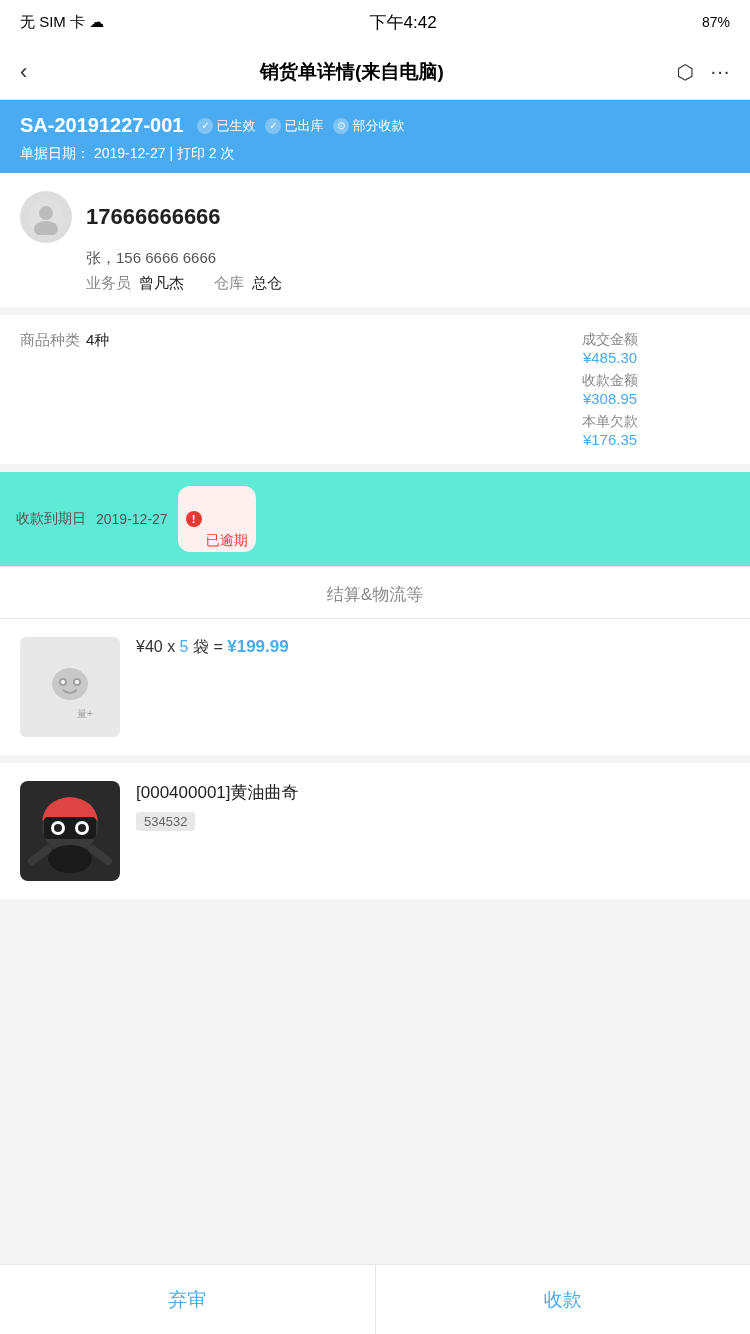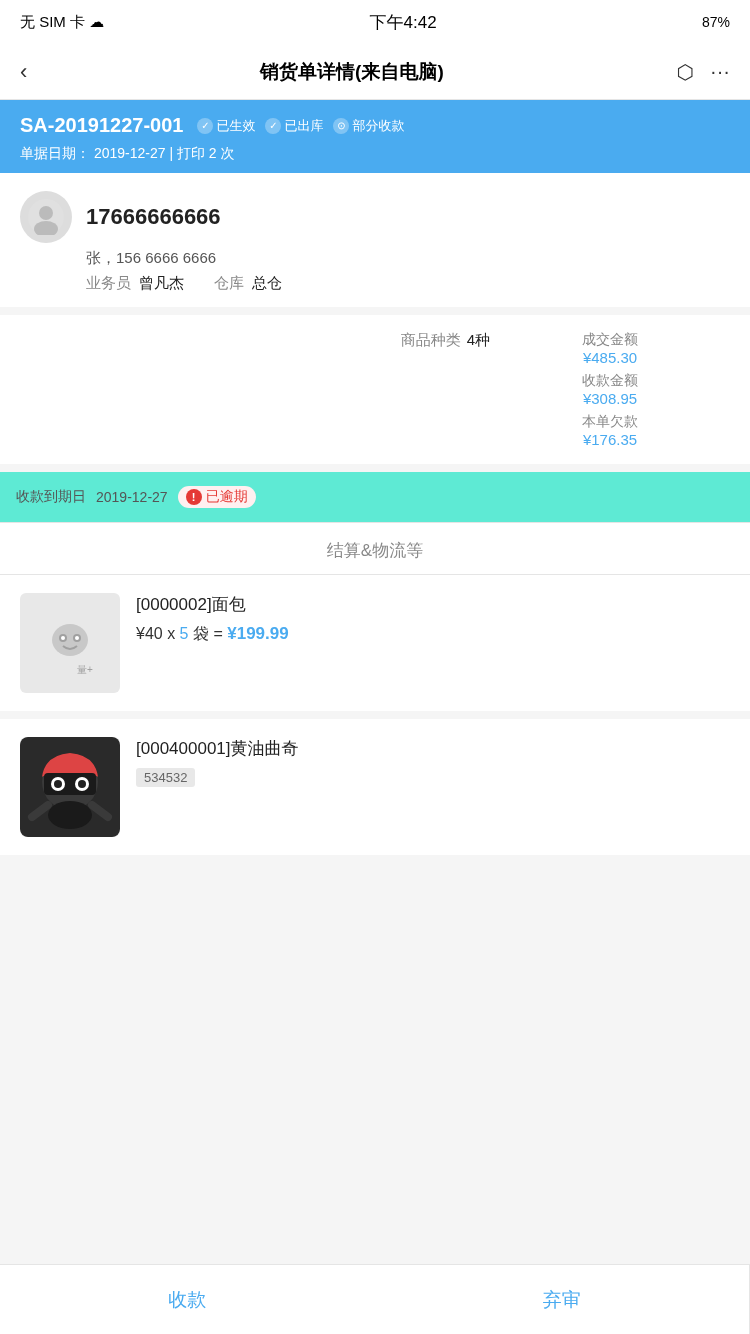--- a/index.html
+++ b/index.html
@@ -154,21 +154,21 @@
     }
     .meta-label { color: #888; }
     .meta-value { color: #222; font-weight: 500; }
 
     
     .stats-section {
       background: #fff;
       padding: 16px 20px;
       border-top: 8px solid #f5f5f5;
       display: flex;
-      justify-content: flex-end;
+      justify-content: space-between;
       align-items: flex-start;
     }
     .stats-left {
       display: flex;
       flex-direction: column;
       gap: 4px;
     }
     .stats-type-label { font-size: 15px; color: #888; }
     .stats-type-value { font-size: 15px; color: #222; font-weight: 500; }
     .stats-type-row { display: flex; align-items: center; gap: 6px; }
@@ -216,20 +216,21 @@
       align-items: center;
       justify-content: center;
       color: #fff;
       font-size: 11px;
       font-weight: 700;
     }
     .overdue-text {
       color: #e53935;
       font-size: 14px;
       font-weight: 500;
+      margin-top: 44px;
     }
 
     
     .tabs-section {
       background: #fff;
       border-top: 1px solid #e5e5e5;
       display: flex;
       border-bottom: 1px solid #e5e5e5;
     }
     .tab-item {
@@ -459,21 +460,20 @@
           <circle cx="28" cy="30" r="4" fill="#a0a0a0"></circle>
           <circle cx="42" cy="30" r="4" fill="#a0a0a0"></circle>
           <circle cx="28" cy="30" r="2" fill="#fff"></circle>
           <circle cx="42" cy="30" r="2" fill="#fff"></circle>
           <path d="M28 38 Q35 44 42 38" stroke="#a0a0a0" stroke-width="2" fill="none"></path>
           <text x="50" y="65" font-size="10" fill="#a0a0a0" text-anchor="middle">量+</text>
         </svg>
       </div>
     </div>
     <div class="product-info">
-      <div class="product-name">[0000002]面包</div>
       <div class="product-price-row">
         <span>¥40</span>
         <span> x </span>
         <span class="product-price-highlight">5</span>
         <span>袋</span>
         <span> = </span>
         <span class="product-price-total">¥199.99</span>
       </div>
     </div>
   </div>
@@ -504,19 +504,19 @@
       <div class="product-name">[000400001]黄油曲奇</div>
       <div class="product-tag">534532</div>
     </div>
   </div>
 
   <div style="height: 80px;"></div>
 
 </div>
 
 <div class="bottom-bar">
+  <div class="bottom-btn cancel">
+    <span>弃审</span>
+  </div>
   <div class="bottom-btn confirm">
     <span>收款</span>
   </div>
-  <div class="bottom-btn cancel">
-    <span>弃审</span>
-  </div>
 </div>
 
 </body></html>

